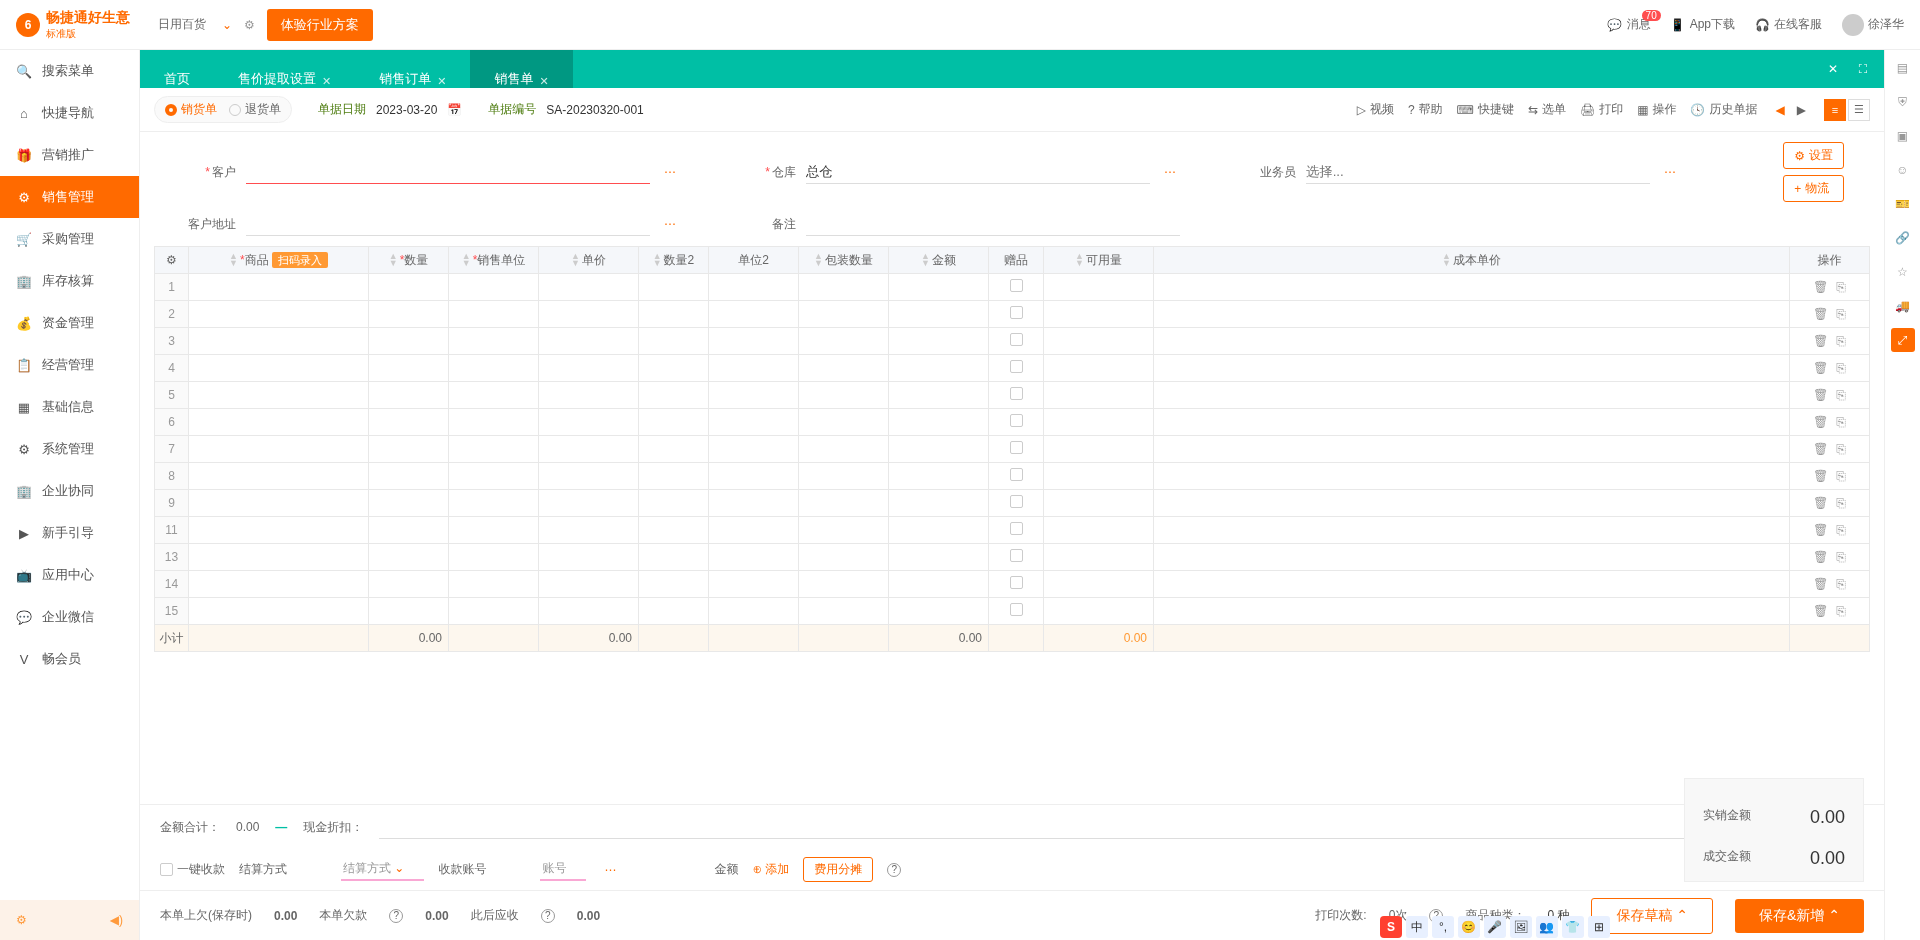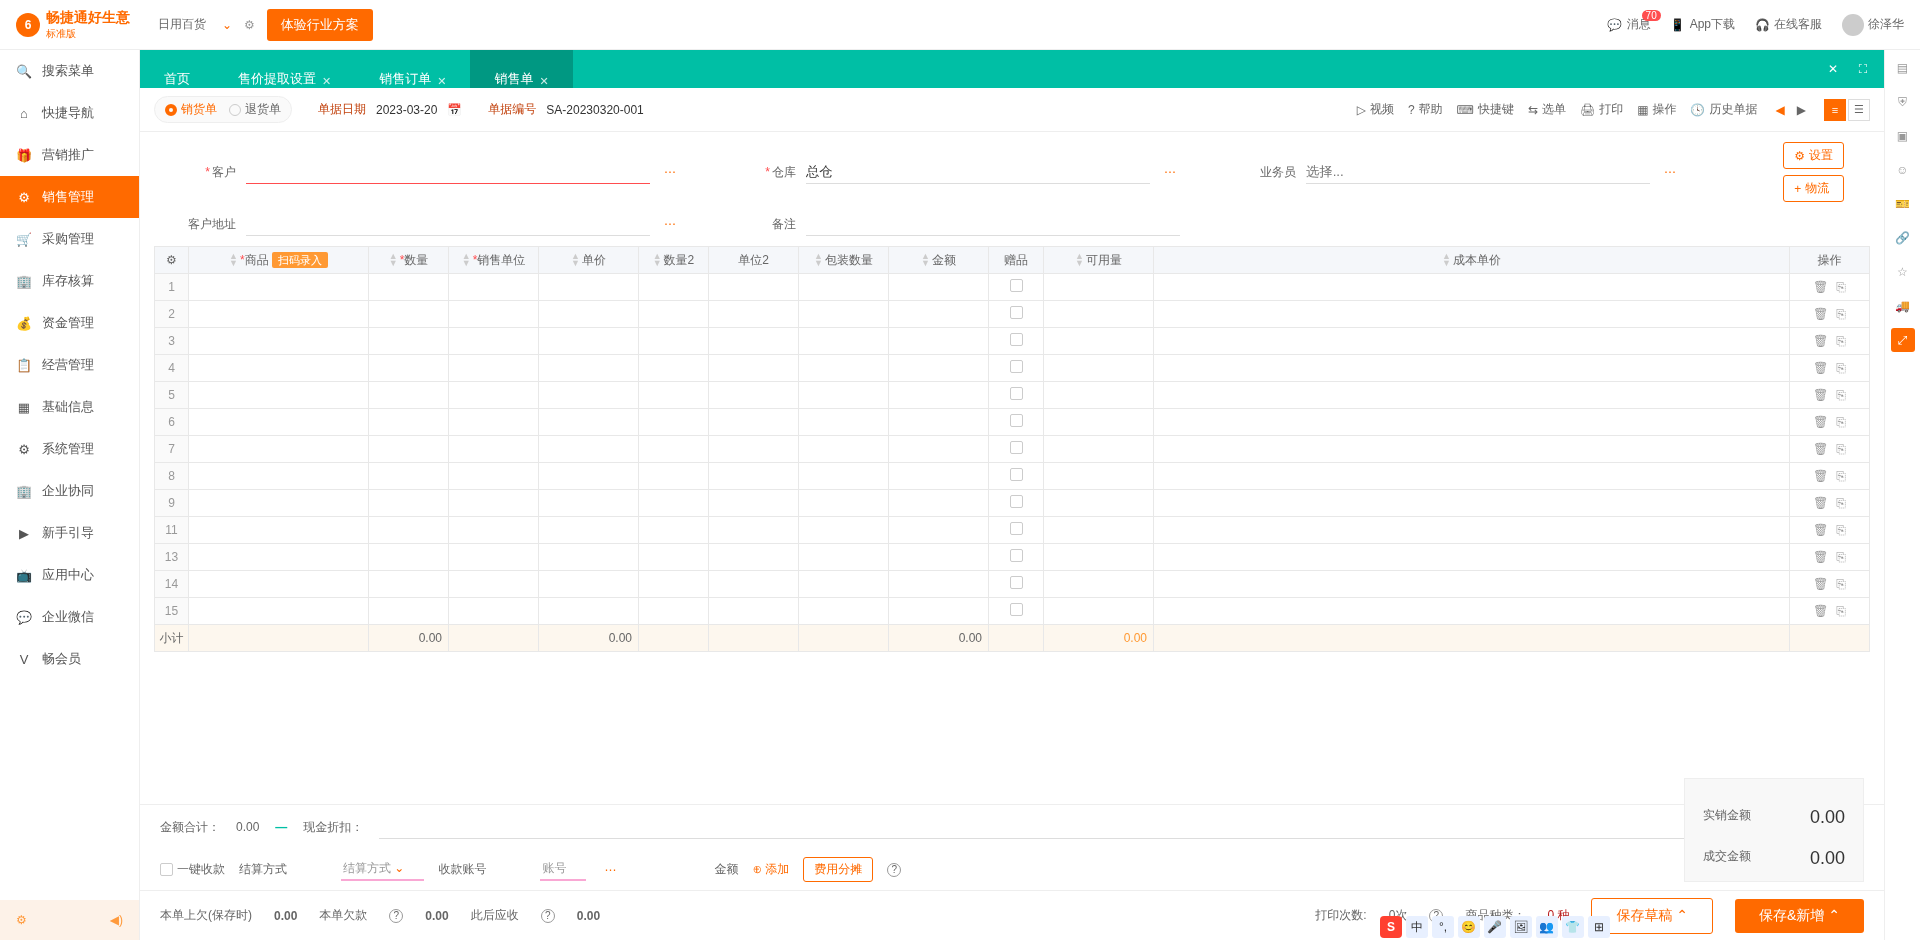--- a/index.html
+++ b/index.html
@@ -33,21 +33,21 @@
 .tab-close { font-size:11px; opacity:.8; }
 .tabs-right { margin-left:auto; display:flex; align-items:center; padding-right:6px; }
 .tabs-right .tab-btn { width:30px; height:30px; display:flex; align-items:center; justify-content:center; cursor:pointer; color:#fff; }
 
 .doc-header { padding:8px 14px; display:flex; align-items:center; gap:10px; border-bottom:1px solid #eee; min-height:42px; }
 .radio-grp { display:flex; gap:12px; border:1px solid #eee; border-radius:14px; padding:4px 10px; background:#fafafa; }
 .radio-opt { display:flex; align-items:center; gap:4px; cursor:pointer; color:#666; }
 .radio-dot { width:12px; height:12px; border:1px solid #ccc; border-radius:50%; display:inline-block; }
 .radio-opt.sel .radio-dot { border:4px solid #ff6a00; width:12px; height:12px; }
 .radio-opt.sel { color:#ff6a00; }
-.hdr-label { color:#c2410c; margin-left:16px; }
+.hdr-label { color:#4d7c0f; margin-left:16px; }
 .hdr-val { color:#333; }
 .cal-icon { color:#ff6a00; cursor:pointer; }
 .hdr-tools { margin-left:auto; display:flex; align-items:center; gap:14px; color:#666; }
 .hdr-tool { display:flex; align-items:center; gap:4px; cursor:pointer; }
 .nav-arrows { display:flex; gap:4px; }
 .nav-arrow { cursor:pointer; padding:2px 4px; }
 .nav-arrow.orange { color:#ff6a00; }
 .view-toggle { display:flex; gap:2px; }
 .view-btn { width:22px; height:22px; border:1px solid #ddd; display:flex; align-items:center; justify-content:center; cursor:pointer; font-size:11px;}
 .view-btn.active { background:#ff6a00; color:#fff; border-color:#ff6a00; }
@@ -676,21 +676,21 @@
         <span class="info-icn">?</span>
         <b>0.00</b>
       <span>此后应收</span>
         <span class="info-icn">?</span>
         <b>0.00</b>
       <span class="spacer"></span>
       <span>打印次数:</span>
         <span>0次</span>
       <span class="info-icn">?</span>
       <span>商品种类：</span>
-        <span style="color:#b91c1c">0 种</span>
+        <span style="color:#404040">0 种</span>
       <div class="btn-lg btn-draft"><span>保存草稿</span> <span>⌃</span></div>
       <div class="btn-lg btn-save"><span>保存&amp;新增</span> <span>⌃</span></div>
     </div>
   </div>
 
   <div class="right-rail">
     <div class="rail-icn">▤</div>
     <div class="rail-icn">⛨</div>
     <div class="rail-icn">▣</div>
     <div class="rail-icn">☺</div>

